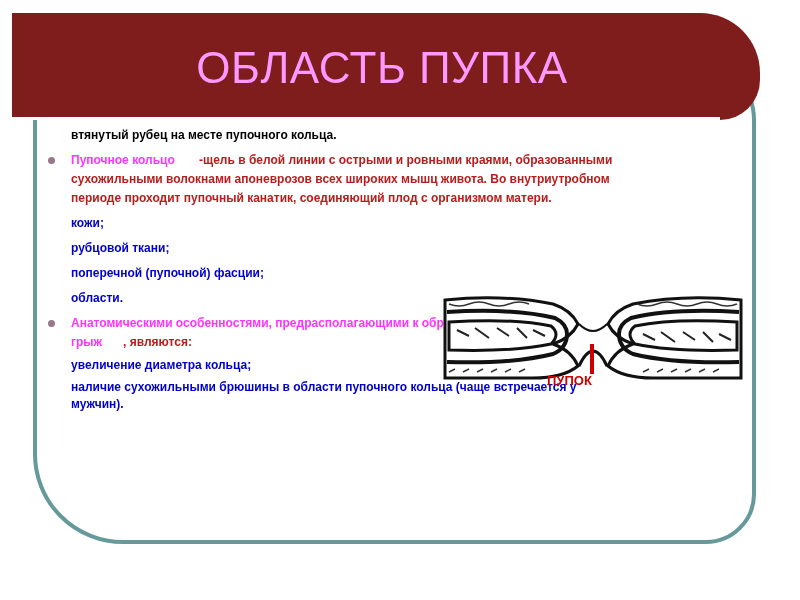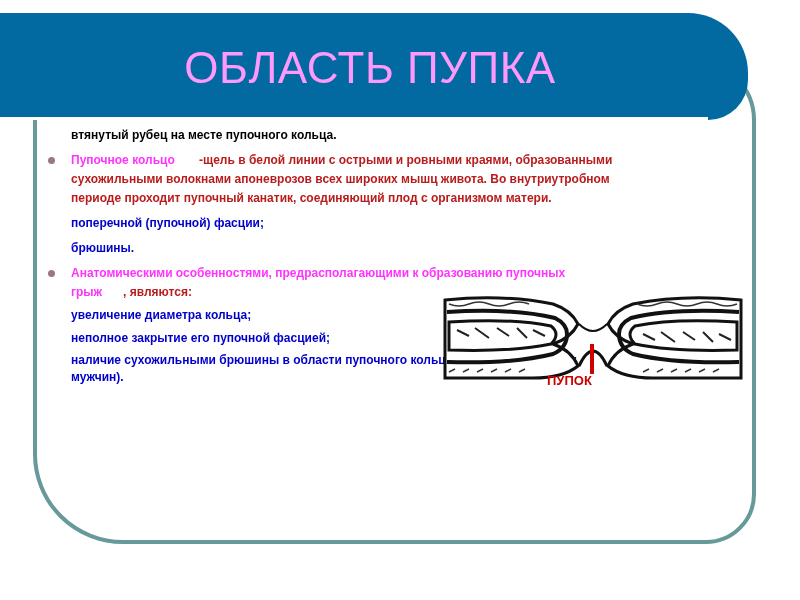--- a/index.html
+++ b/index.html
@@ -23,25 +23,25 @@
       top: 60px;
       width: 723px;
       height: 484px;
       border: 4px solid #669999;
       border-radius: 0 60px 50px 90px;
       box-sizing: border-box;
       background: #ffffff;
     }
     .title-bar {
       position: absolute;
-      left: 0;
+      left: 12px;
       top: 13px;
       width: 748px;
       height: 107px;
-      background: #0369a1;
+      background: #7f1d1d;
       border-radius: 0 60px 40px 0;
     }
     .title-line {
       position: absolute;
       left: 0;
       top: 104px;
       width: 708px;
       height: 3px;
       background: #ffffff;
     }
@@ -119,29 +119,30 @@
   <div class="content">
     <div class="para">
       <span>втянутый рубец на месте пупочного кольца.</span>
     </div>
 
     <div class="para">
       <span class="bullet"></span>
       <span class="pink">Пупочное кольцо</span><span class="black"> -щель в белой линии с острыми и ровными краями, образованными сухожильными волокнами апоневрозов всех широких мышц живота. Во внутриутробном периоде проходит пупочный канатик, соединяющий плод с организмом матери.</span>
     </div>
 
+    <div class="blue-item">кожи;</div>
+    <div class="blue-item">рубцовой ткани;</div>
     <div class="blue-item">поперечной (пупочной) фасции;</div>
-    <div class="blue-item">брюшины.</div>
+    <div class="blue-item">области.</div>
 
     <div class="para" style="margin-bottom:4px;">
       <span class="bullet"></span>
       <span class="pink">Анатомическими особенностями, предрасполагающими к образованию пупочных грыж</span><span class="black">, являются:</span>
     </div>
     <div class="blue-item tight">увеличение диаметра кольца;</div>
-    <div class="blue-item tight">неполное закрытие его пупочной фасцией;</div>
     <div class="blue-item" style="line-height:17px;">наличие сухожильными брюшины в области пупочного кольца (чаще встречается у мужчин).</div>
   </div>
 
   <div class="figure">
     <svg width="300" height="96" viewBox="0 0 300 96" xmlns="http://www.w3.org/2000/svg">
 
       <path d="M2 8 Q60 2 110 12 Q128 18 135 32 Q128 46 110 52 Q128 58 135 74 Q120 86 90 86 L2 86 Z" fill="#ffffff" stroke="#111" stroke-width="3"></path>
       <path d="M4 20 Q70 16 112 26 Q124 32 124 42 Q124 56 110 62 Q70 72 4 70" fill="none" stroke="#111" stroke-width="4"></path>
       <path d="M6 30 Q70 26 108 34 Q118 42 108 52 Q70 60 6 58 Z" fill="#ffffff" stroke="#111" stroke-width="3"></path>
       <path d="M14 38 l12 6 m6 -8 l14 10 m8 -10 l12 8 m8 -8 l10 10 m6 -8 l12 6" stroke="#222" stroke-width="2"></path>

